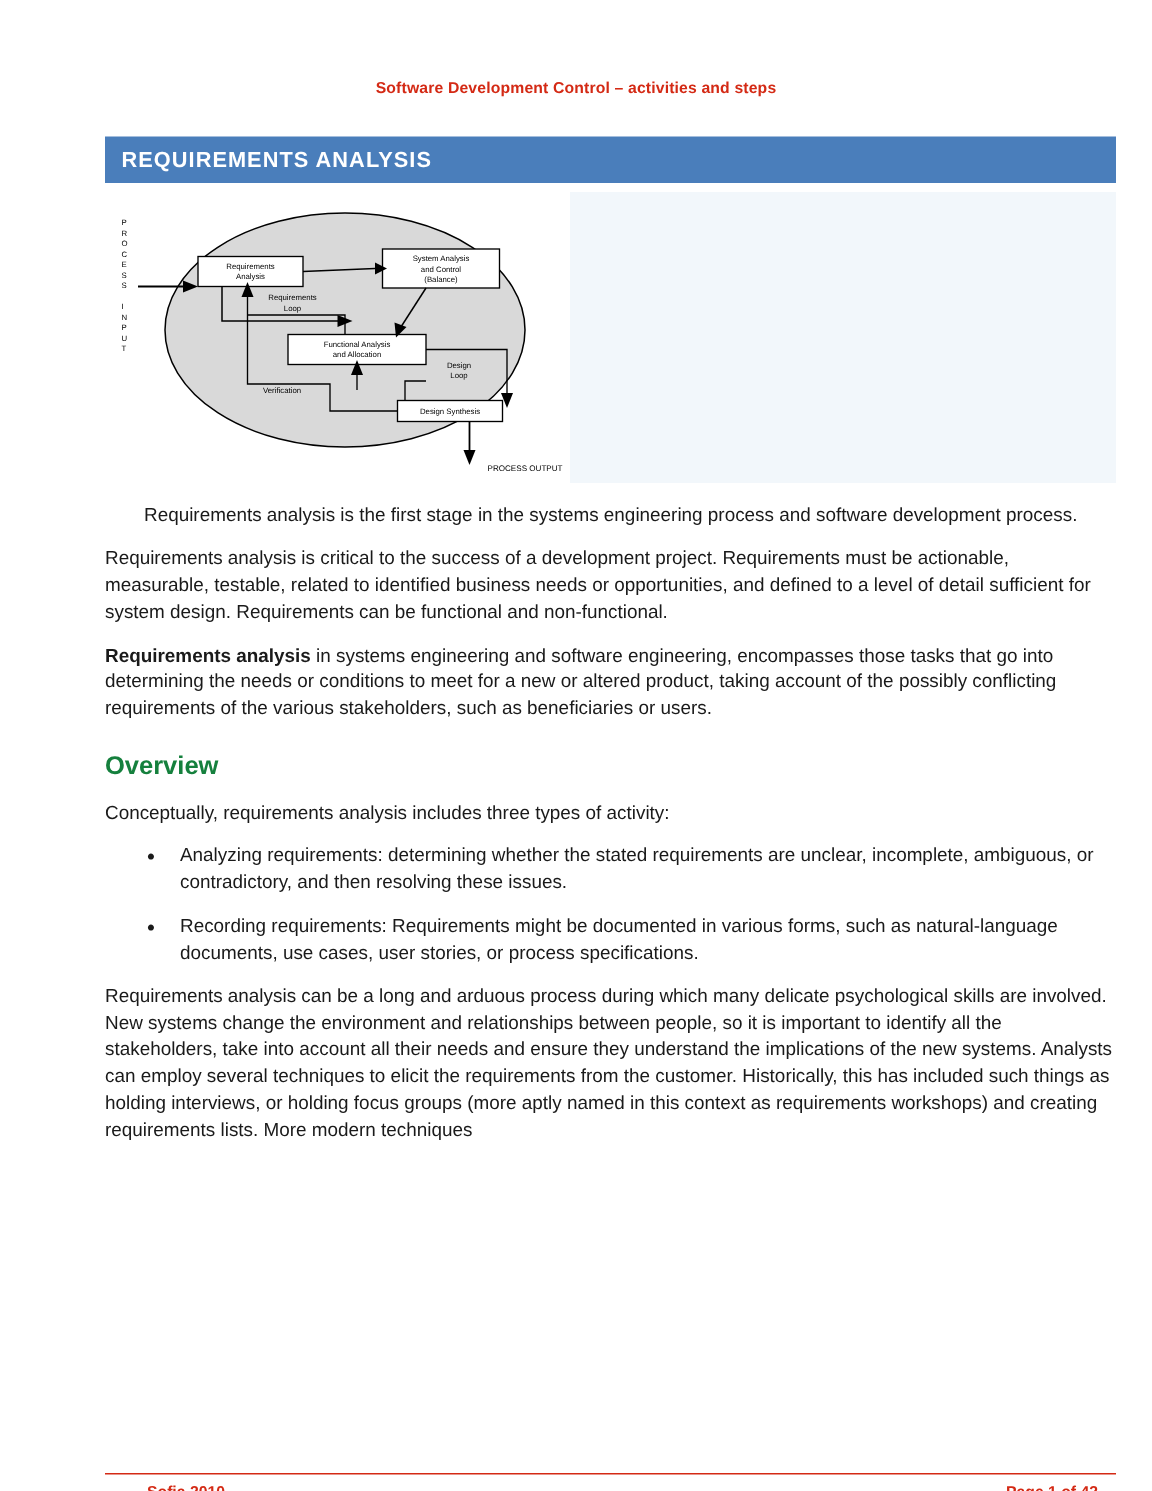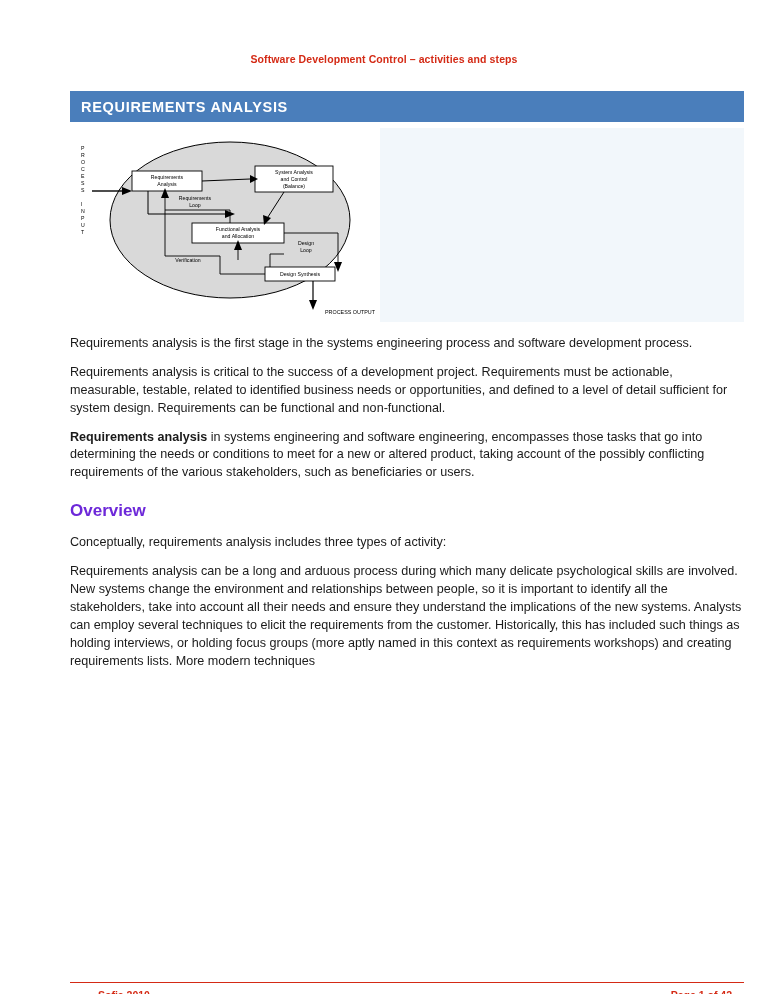--- a/index.html
+++ b/index.html
@@ -68,29 +68,30 @@
     font-size: 12.6px;
     line-height: 1.42;
     color: #1a1a1a;
   }
   .content p {
     margin: 11px 0 0 0;
     text-align: left;
   }
   .content p.first {
     margin-top: 13px;
+    margin-left: 26px;
   }
   .content b {
     font-weight: bold;
   }
   h2.section {
     font-size: 17px;
     font-weight: bold;
     margin: 17px 0 0 0;
-    color: #6d28d9;
+    color: #15803d;
   }
   ul.bullets {
     margin: 10px 0 0 0;
     padding-left: 28px;
     list-style: none;
   }
   ul.bullets li {
     position: relative;
     margin-bottom: 11px;
     padding-left: 22px;
@@ -207,20 +208,22 @@
 
     <p>Requirements analysis is critical to the success of a development project. Requirements must be actionable, measurable, testable, related to identified business needs or opportunities, and defined to a level of detail sufficient for system design. Requirements can be functional and non-functional.</p>
 
     <p><b>Requirements analysis</b><span> in systems engineering and software engineering, encompasses those tasks that go into determining the needs or conditions to meet for a new or altered product, taking account of the possibly conflicting requirements of the various stakeholders, such as beneficiaries or users.</span></p>
 
     <h2 class="section">Overview</h2>
 
     <p>Conceptually, requirements analysis includes three types of activity:</p>
 
     <ul class="bullets">
+      <li>Analyzing requirements: determining whether the stated requirements are unclear, incomplete, ambiguous, or contradictory, and then resolving these issues.</li>
+      <li>Recording requirements: Requirements might be documented in various forms, such as natural-language documents, use cases, user stories, or process specifications.</li>
     </ul>
 
     <p>Requirements analysis can be a long and arduous process during which many delicate psychological skills are involved. New systems change the environment and relationships between people, so it is important to identify all the stakeholders, take into account all their needs and ensure they understand the implications of the new systems. Analysts can employ several techniques to elicit the requirements from the customer. Historically, this has included such things as holding interviews, or holding focus groups (more aptly named in this context as requirements workshops) and creating requirements lists. More modern techniques</p>
   </div>
 
   <div class="footer">
     <span class="left">Sofia 2010</span>
     <span class="right">Page 1 of 42</span>
   </div>
 

